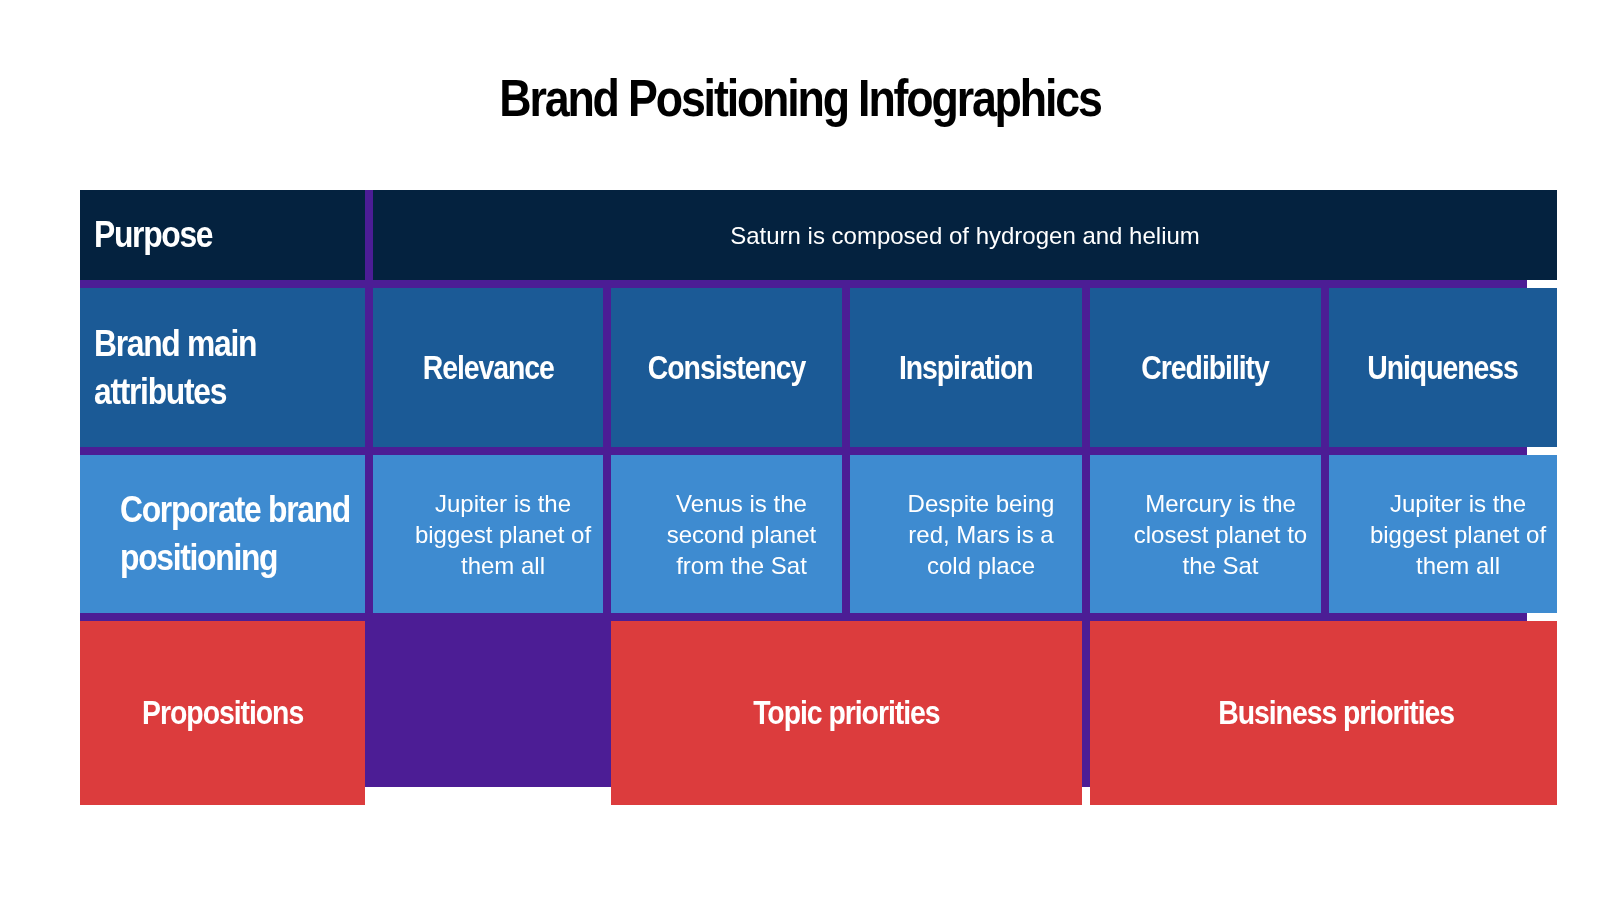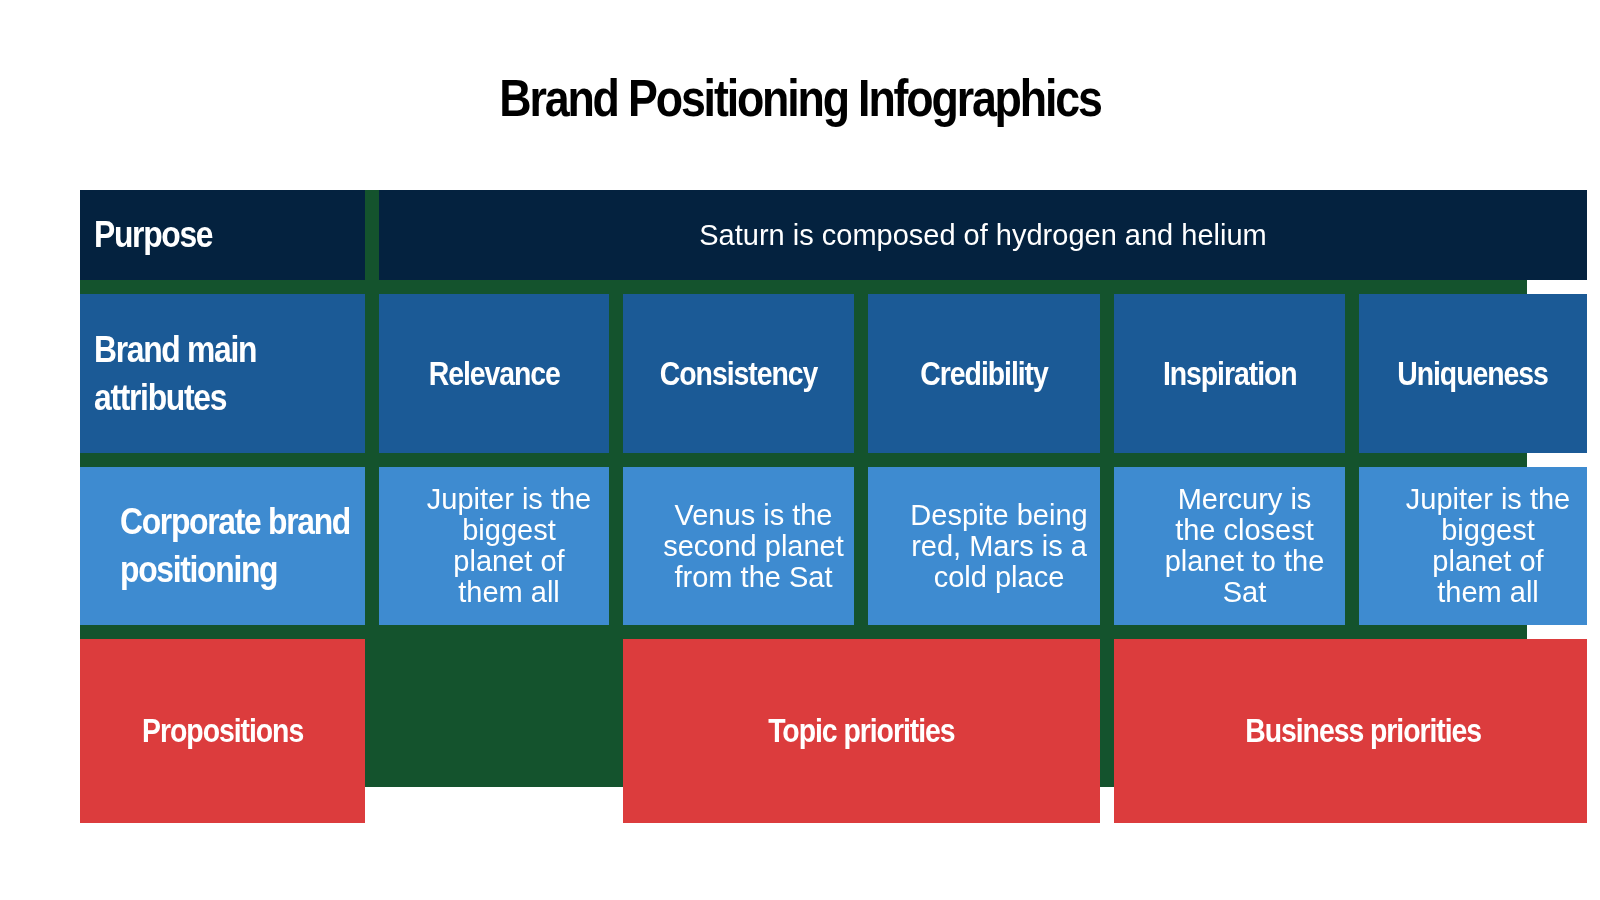--- a/index.html
+++ b/index.html
@@ -31,22 +31,22 @@
     }
     .grid {
       position: absolute;
       left: 80px;
       top: 190px;
       width: 1447px;
       height: 597px;
       display: grid;
       grid-template-columns: 285px 230px 231px 232px 231px 228px;
       grid-template-rows: 90px 159px 158px 184px;
-      gap: 14px;
-      background: #14532d;
+      gap: 8px;
+      background: #4c1d95;
     }
     .cell {
       display: flex;
       align-items: center;
       justify-content: center;
       text-align: center;
       color: #ffffff;
       box-sizing: border-box;
       padding: 0 10px;
     }
@@ -65,21 +65,21 @@
       transform-origin: left center;
       white-space: nowrap;
     }
     .head span { transform-origin: center; }
     .head {
       font-weight: bold;
       font-size: 33px;
       letter-spacing: -1.2px;
     }
     .body-text {
-      font-size: 29px;
+      font-size: 24px;
       line-height: 31px;
       font-weight: normal;
     }
     .row-purpose { background: #04223f; }
     .row-attr { background: #1b5a96; }
     .row-corp { background: #3e8bd0; padding-left: 40px; }
     .row-guide { background: #dc3c3d; }
     .span5 { grid-column: 2 / span 5; }
     .span2a { grid-column: 3 / span 2; }
     .span2b { grid-column: 5 / span 2; padding-left: 36px; }
@@ -104,24 +104,24 @@
       <span>attributes</span>
     </div>
   </div>
   <div class="cell head row-attr">
     <span>Relevance</span>
   </div>
   <div class="cell head row-attr">
     <span>Consistency</span>
   </div>
   <div class="cell head row-attr">
-    <span>Credibility</span>
+    <span>Inspiration</span>
   </div>
   <div class="cell head row-attr">
-    <span>Inspiration</span>
+    <span>Credibility</span>
   </div>
   <div class="cell head row-attr">
     <span>Uniqueness</span>
   </div>
 
   <div class="cell label row-corp">
     <div>
       <span>Corporate brand</span><br>
       <span>positioning</span>
     </div>

